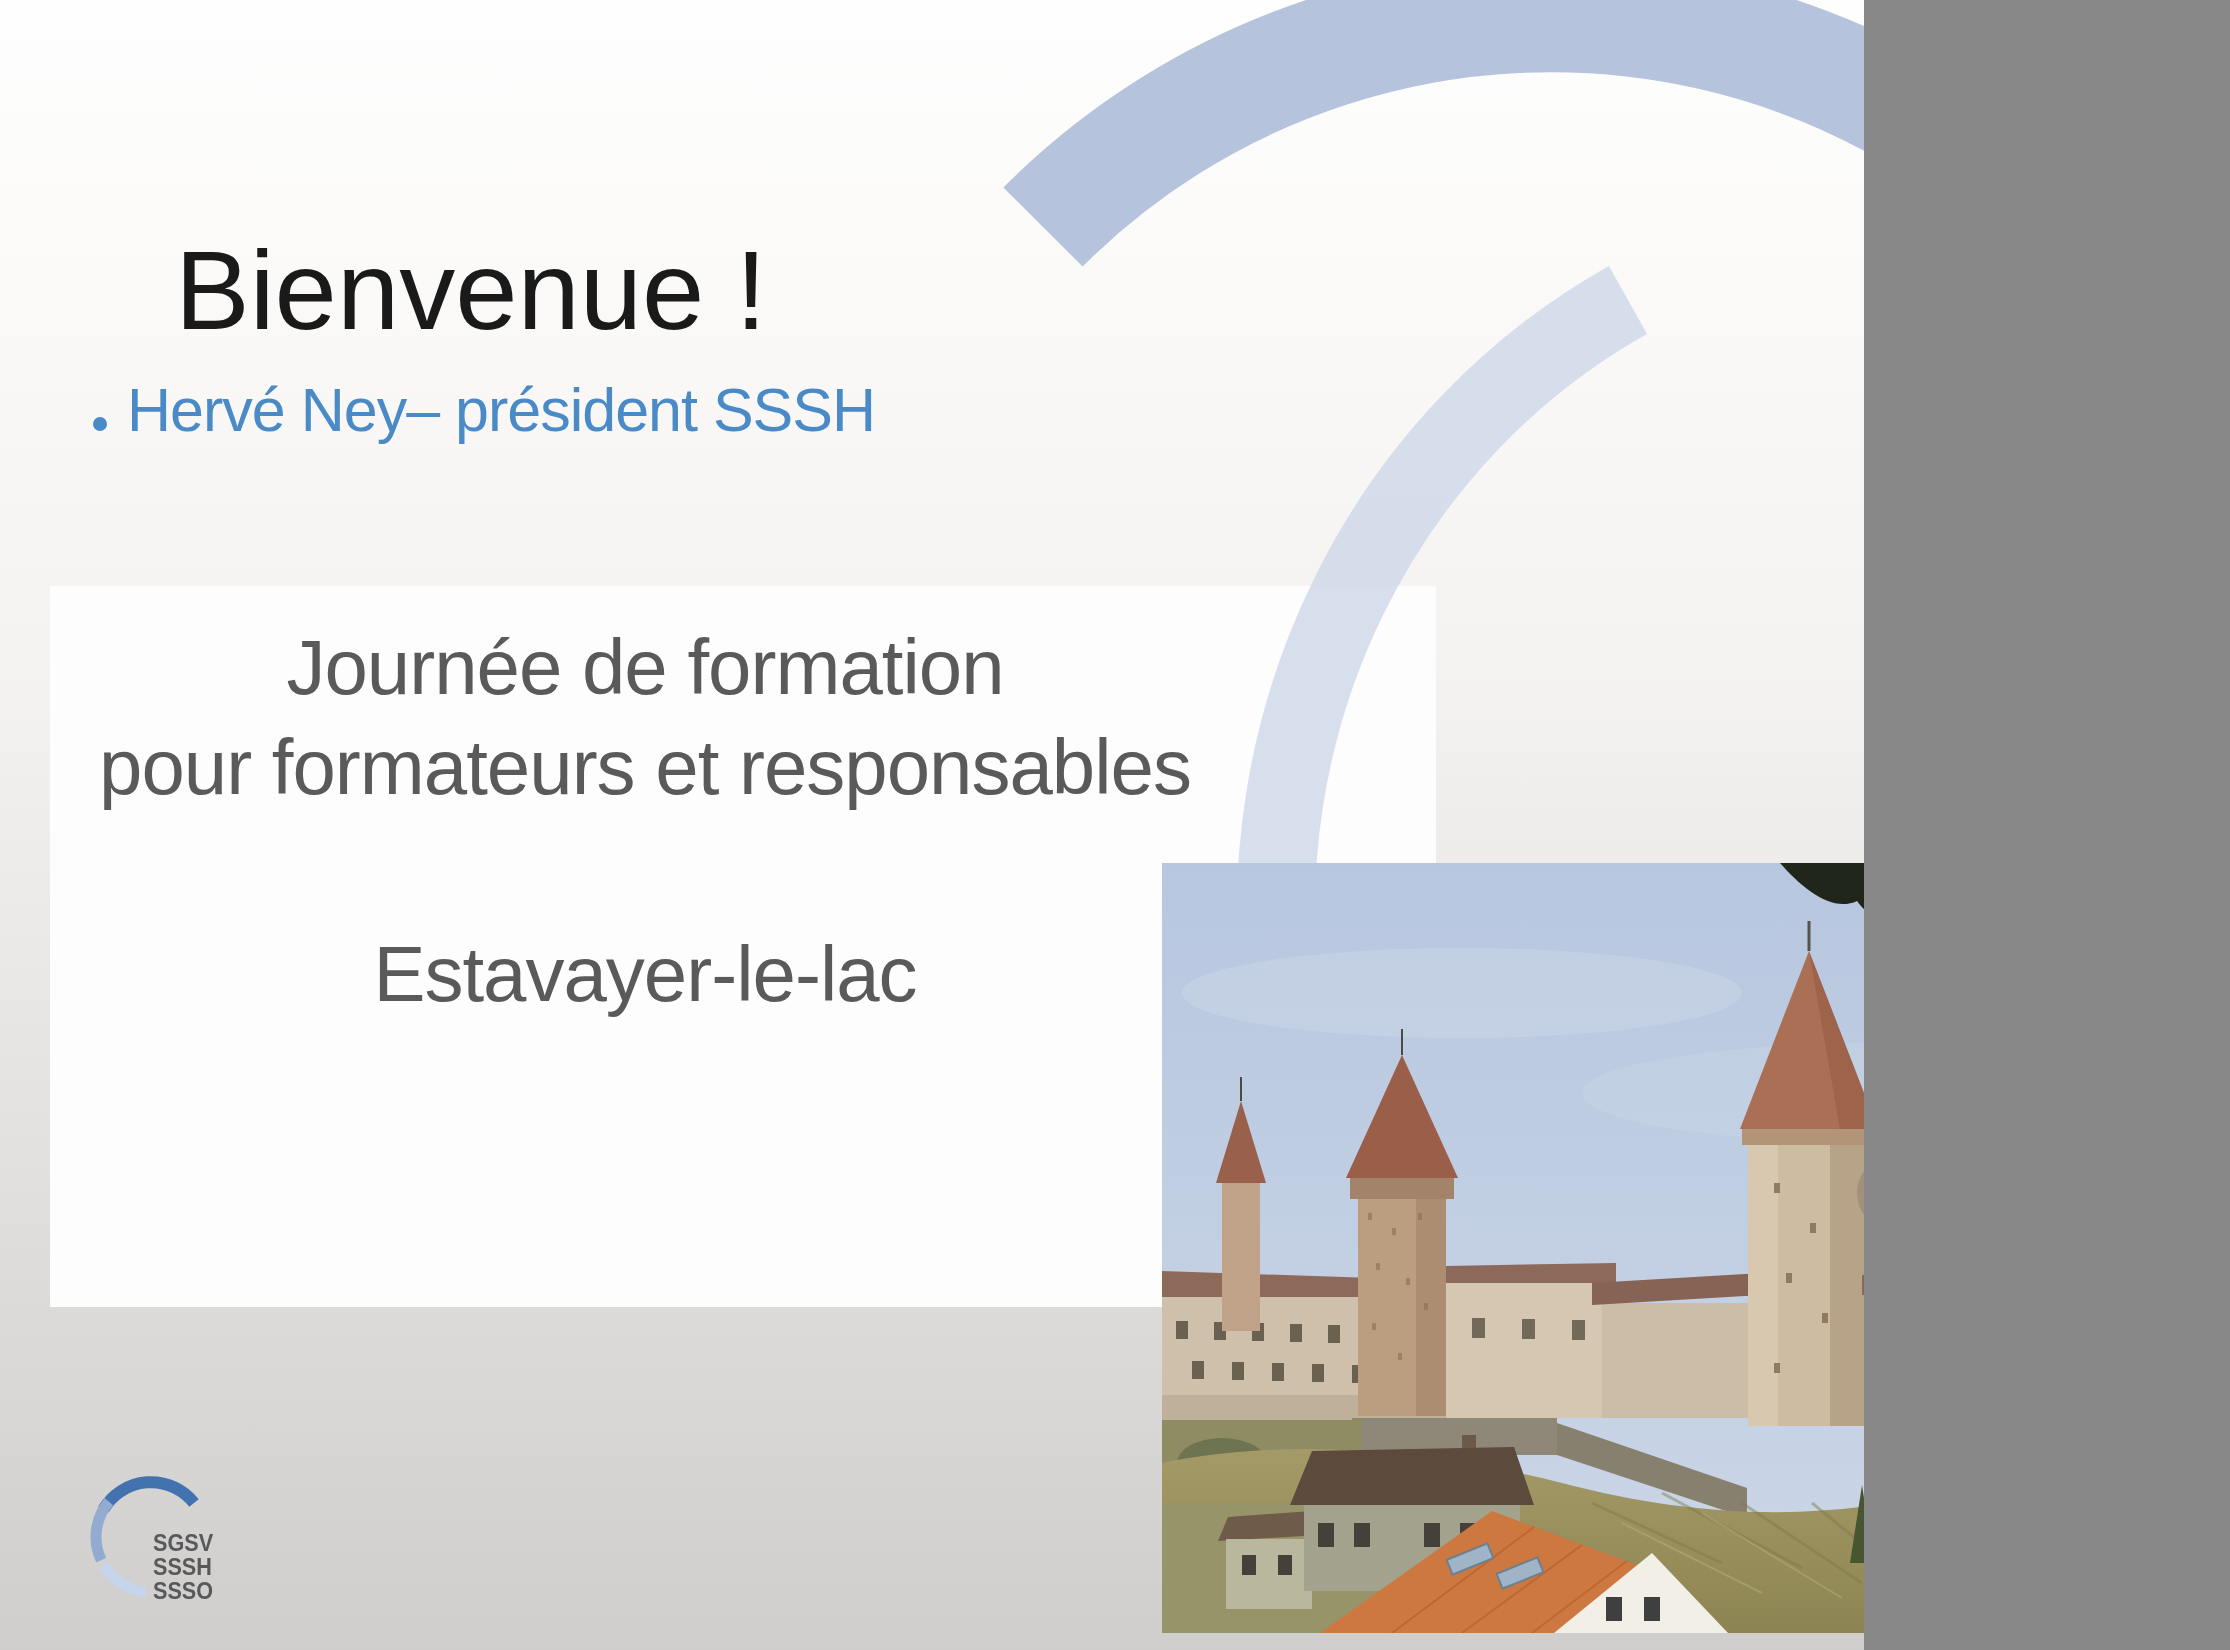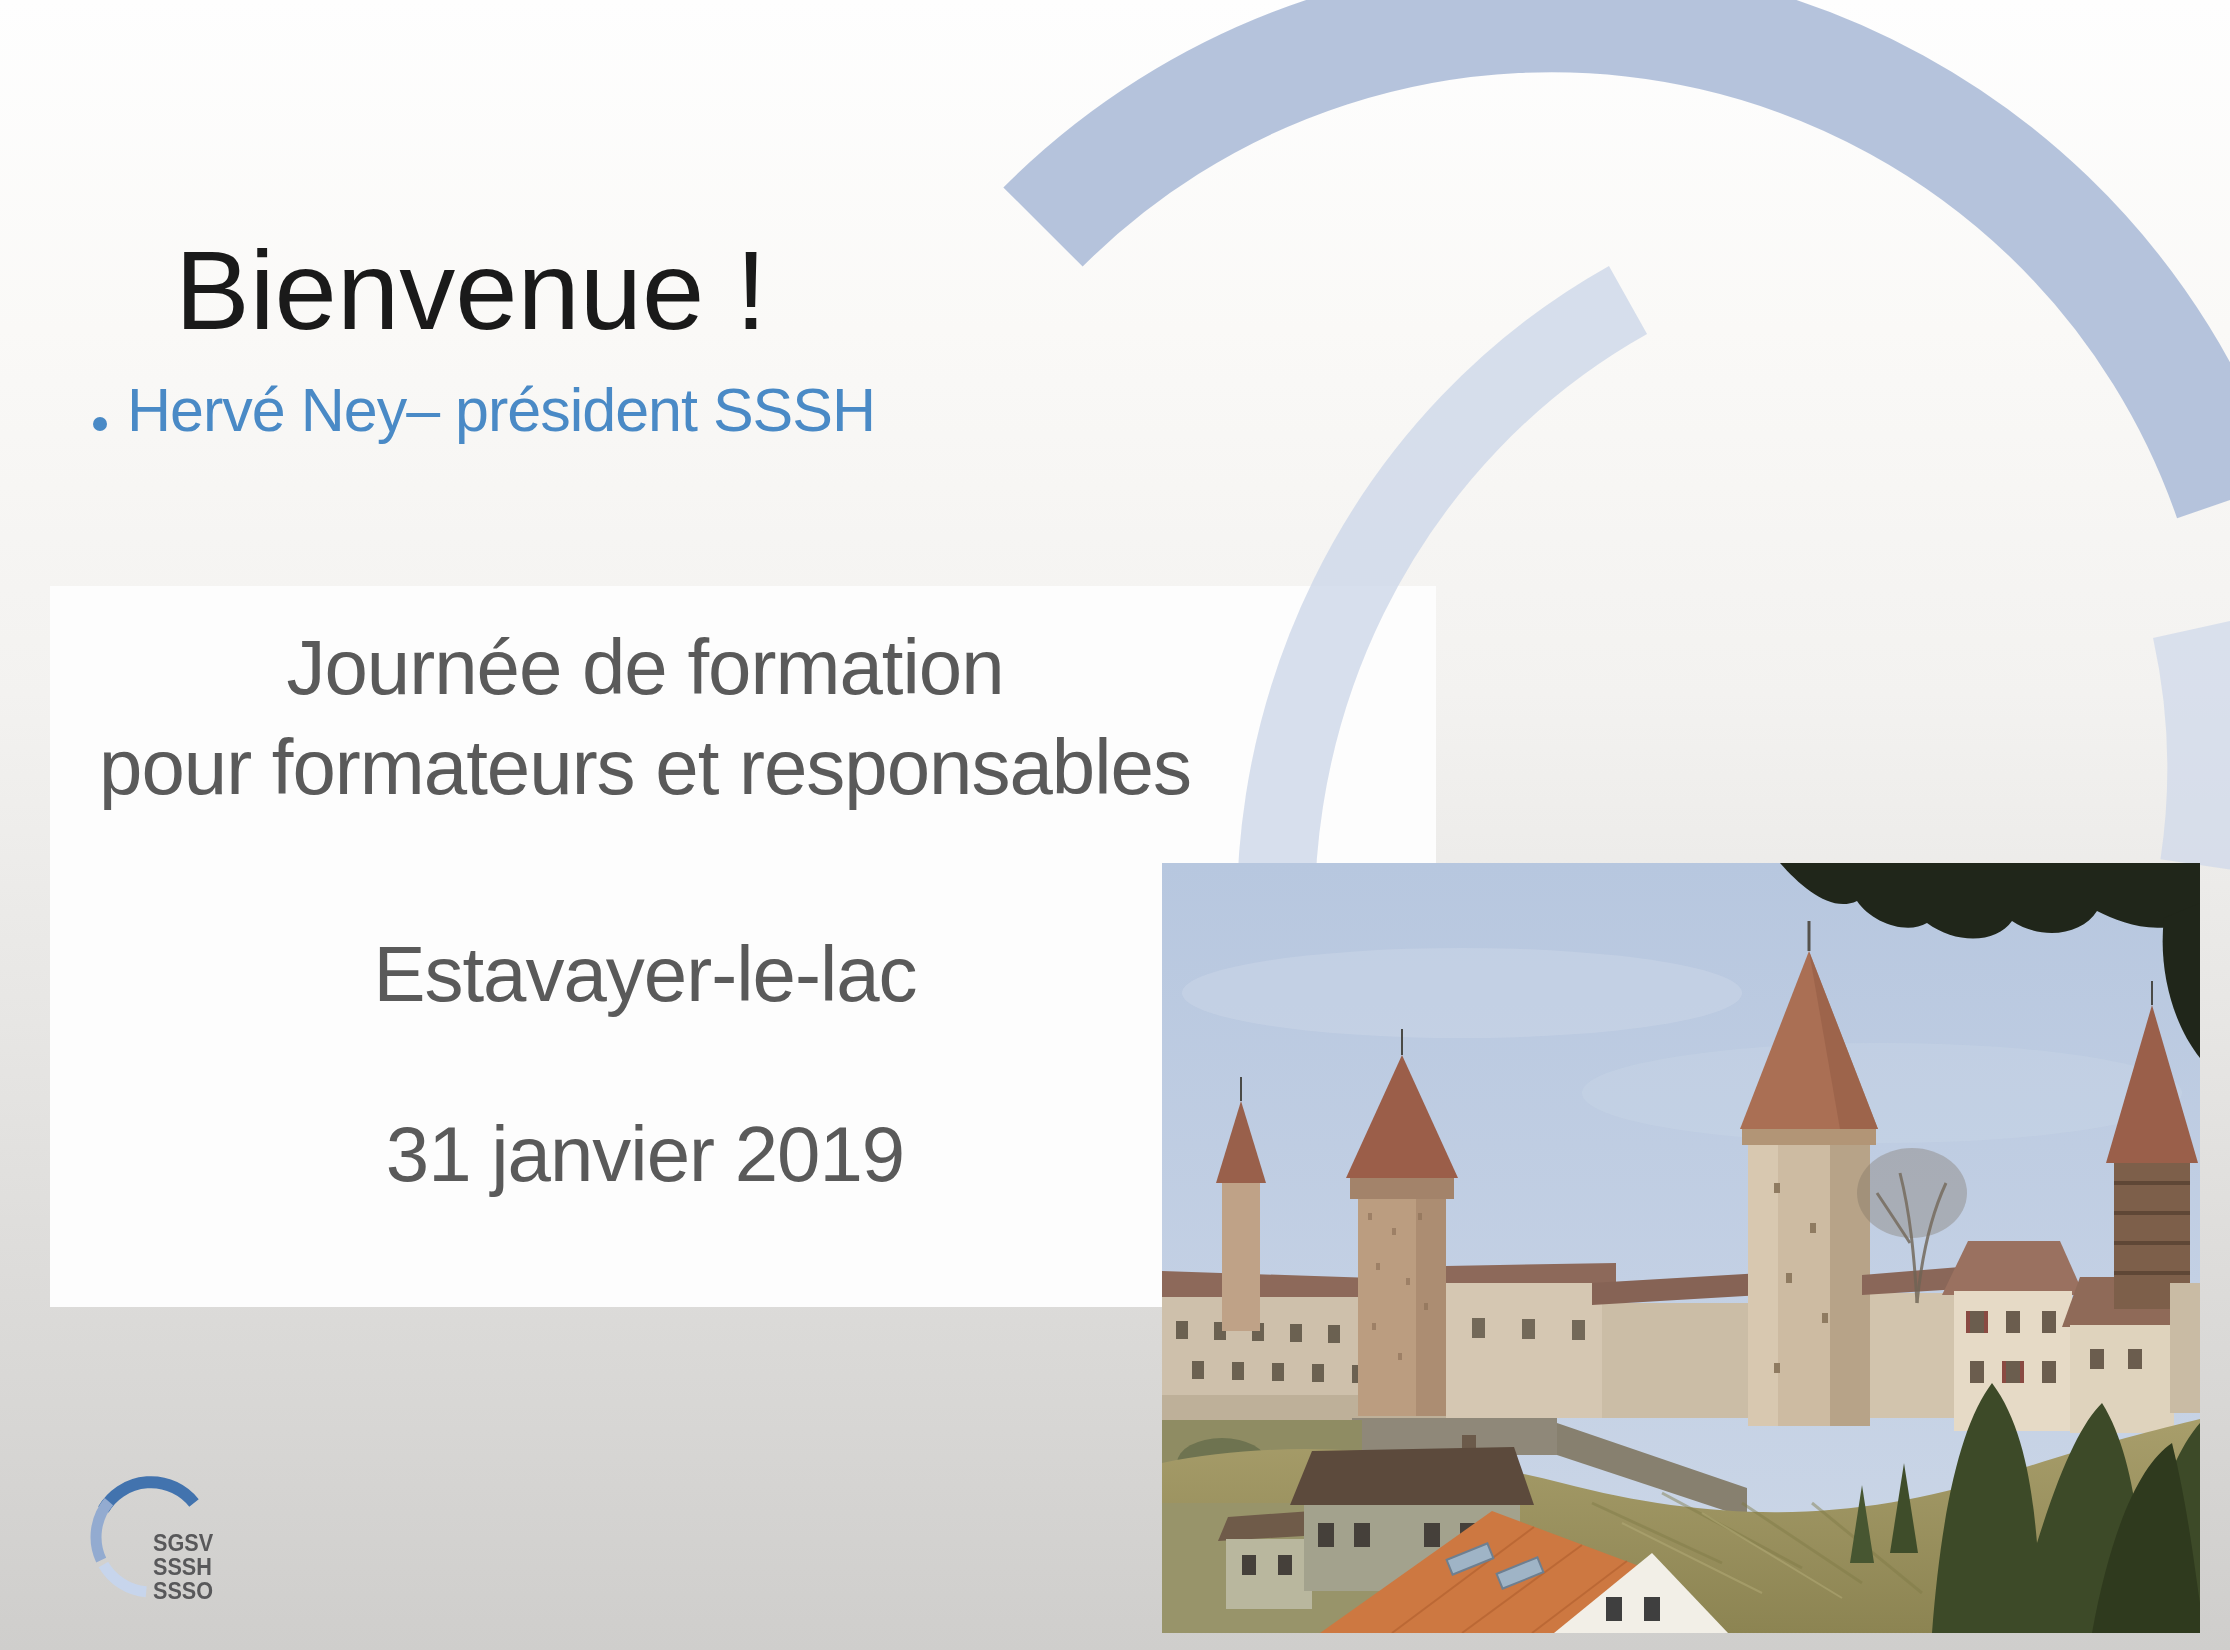--- a/index.html
+++ b/index.html
@@ -8,21 +8,21 @@
     --title-black:#1a1a1a;
     --arc-dark:#b1c0da;
     --arc-light:#cdd7e9;
     --logo-dark-blue:#4273ae;
     --logo-mid-blue:#93abd0;
     --logo-light-blue:#c7d5ec;
   }
   html,body{margin:0;padding:0;background:#888;}
   .slide{
     position:relative;
-    width:2230px;height:1650px;
+    width:1864px;height:1650px;
     overflow:hidden;
     background:linear-gradient(180deg,#fefefe 0%,#faf9f7 20%,#f3f2f0 42%,#e7e6e4 62%,#dbdad8 80%,#cfcecc 100%);
     font-family:"Liberation Sans","DejaVu Sans",sans-serif;
   }
   .content-box{
     position:absolute;left:50px;top:586px;width:1386px;height:721px;
     background:#fdfdfd;z-index:1;
   }
   .watermark{position:absolute;left:0;top:0;z-index:2;pointer-events:none;}
   .photo{
@@ -76,21 +76,20 @@
   <h1 class="page-title">Bienvenue !</h1>
 
   <div class="bullet-line">
     <span class="bullet-dot"></span>
     <span class="bullet-text">Hervé Ney– président SSSH</span>
   </div>
 
   <div class="box-line l1">Journée de formation</div>
   <div class="box-line l3">Estavayer-le-lac</div>
   <div class="box-line l2">pour formateurs et responsables</div>
-  <div class="box-line l4">31 janvier 2019</div>
 
   <figure class="photo" aria-label="Château d'Estavayer-le-lac">
     <svg width="1038" height="770" viewBox="0 0 1038 770" aria-hidden="true">
       <defs>
         <linearGradient id="sky" x1="0" y1="0" x2="0" y2="1">
           <stop offset="0" stop-color="#b7c7df"></stop>
           <stop offset="0.55" stop-color="#c3d0e4"></stop>
           <stop offset="1" stop-color="#ccd7e7"></stop>
         </linearGradient>
         <linearGradient id="hill" x1="0" y1="0" x2="0" y2="1">

